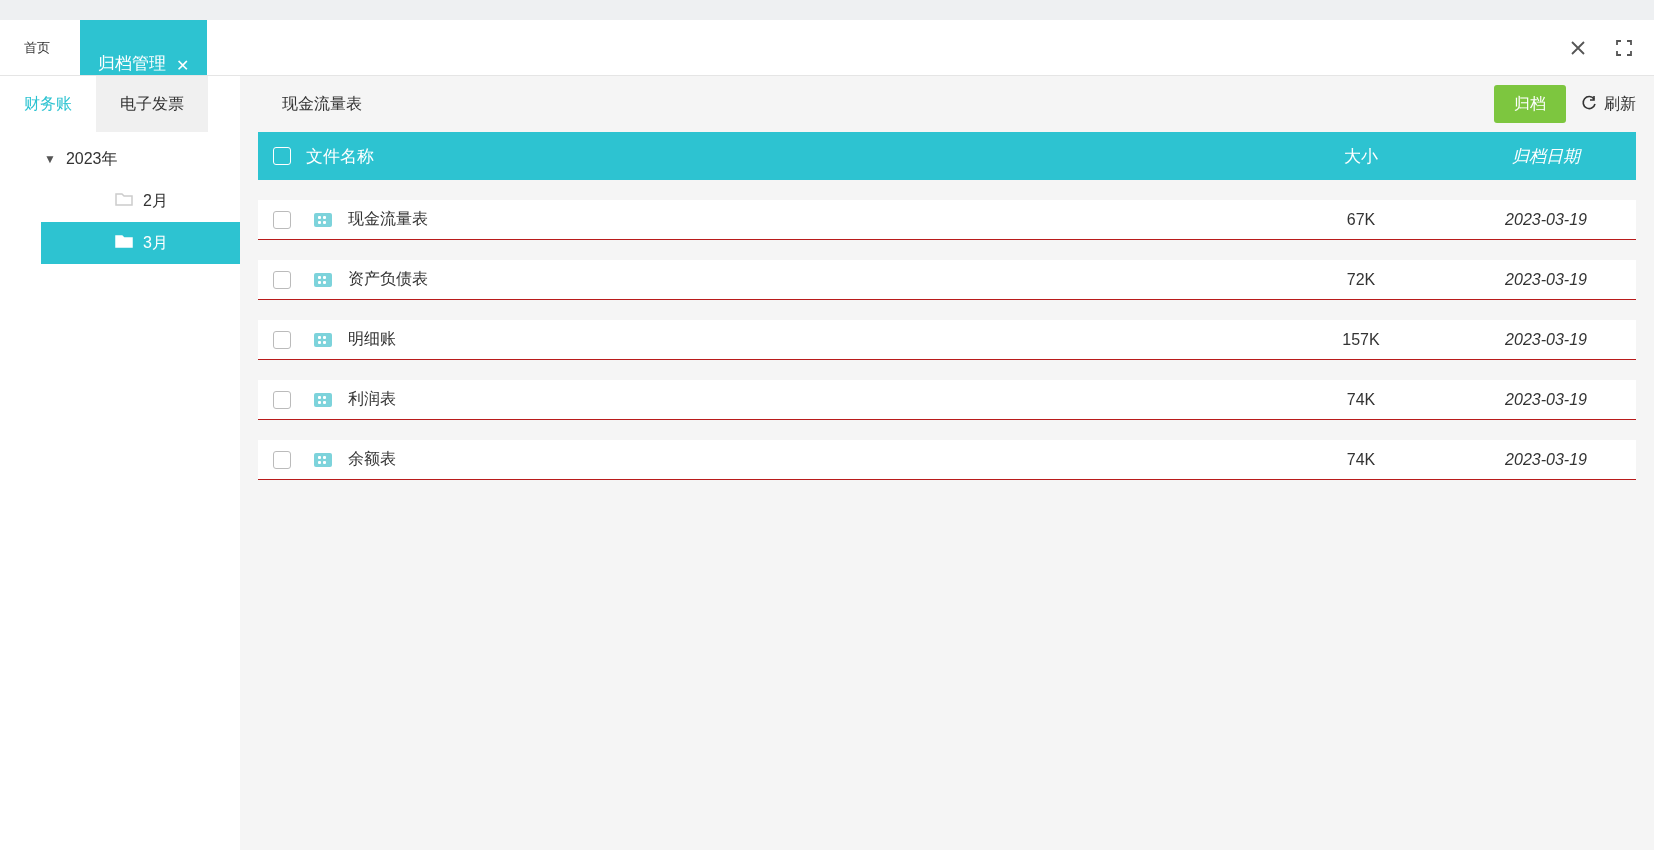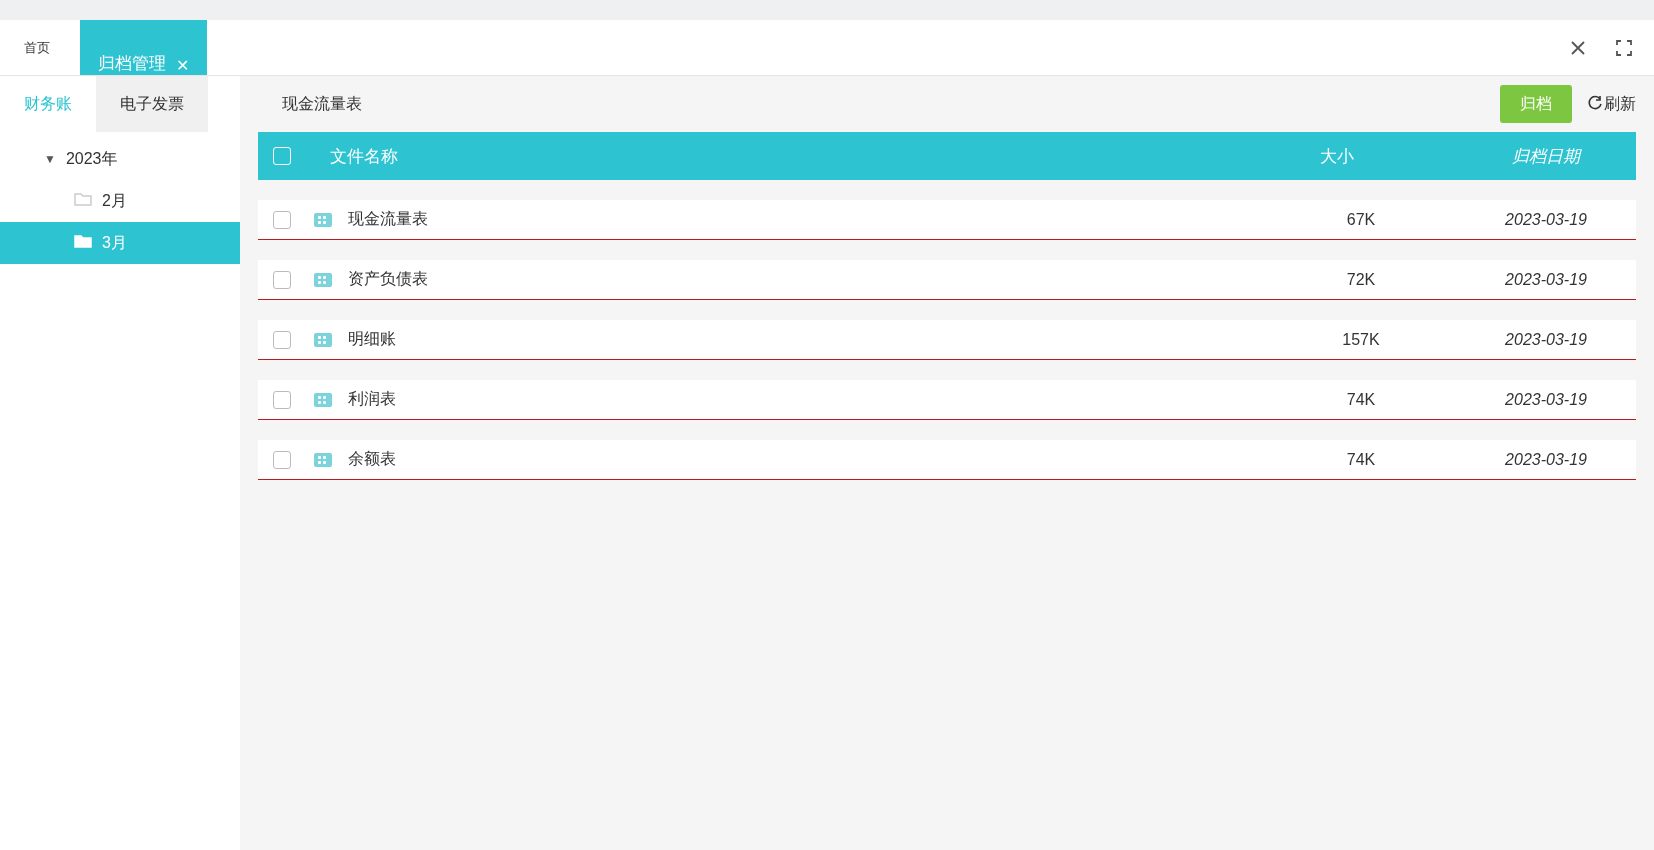--- a/index.html
+++ b/index.html
@@ -79,20 +79,21 @@
       color: #333;
       cursor: pointer;
       padding-left: 44px;
     }
     .tree-node.year {
       padding-left: 44px;
       font-weight: normal;
     }
     .tree-node.month {
       padding-left: 74px;
+      margin-left: 41px;
     }
     .tree-node.selected {
       background: #2dc3d1;
       color: #fff;
     }
     .tree-node .arrow {
       margin-right: 10px;
       font-size: 12px;
       color: #555;
     }
@@ -121,36 +122,36 @@
       border: none;
       height: 38px;
       padding: 9px 20px;
       font-size: 16px;
       border-radius: 3px;
       cursor: pointer;
     }
     .btn-refresh {
       display: flex;
       align-items: center;
+      gap: 6px;
       font-size: 16px;
       color: #333;
       cursor: pointer;
     }
     .table-wrap {
       padding: 0 18px;
       flex: 1;
     }
     .table-header {
       display: flex;
       background: #2dc3d1;
       color: #fff;
       height: 48px;
       align-items: center;
       font-size: 17px;
-      gap: 24px;
     }
     .col-check {
       width: 48px;
       display: flex;
       align-items: center;
       justify-content: center;
     }
     .col-name {
       flex: 1;
       display: flex;

